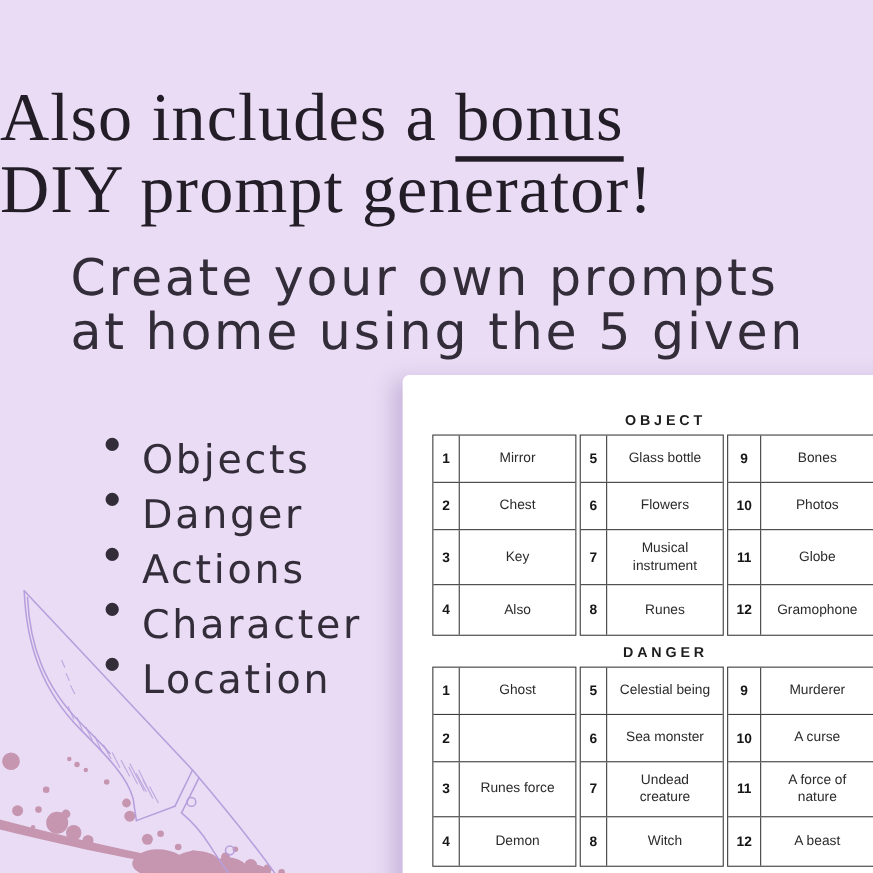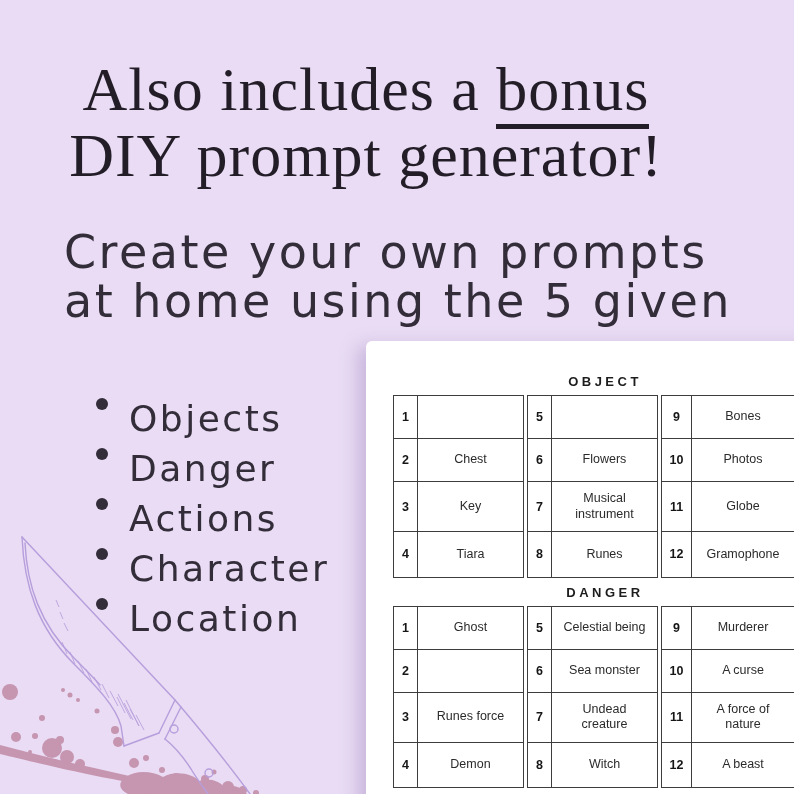--- a/index.html
+++ b/index.html
@@ -4,21 +4,21 @@
 <style>
   :root{
     --bg:#e9dcf4; --card:#ffffff; --headline:#231d28; --body:#332d3a;
     --border:#3d3d3d; --knife:#b79edc; --splat:#c695b0;
   }
   *{margin:0;padding:0;box-sizing:border-box}
   body{background:#fff;font-family:"DejaVu Sans",sans-serif}
   .poster{position:relative;width:794px;height:794px;overflow:hidden;background:var(--bg)}
 
   
-  .headline{position:absolute;top:56px;left:0;width:732px;text-align:center;
+  .headline{position:absolute;top:74px;left:0;width:732px;text-align:left;
     font-family:"Liberation Serif",serif;font-weight:400;font-size:62px;line-height:66px;
     color:var(--headline);letter-spacing:1px}
   .headline .u{border-bottom:5px solid currentColor;padding-bottom:1px}
 
   
   .intro{position:absolute;top:228px;left:64px;font-size:46px;line-height:49px;
     letter-spacing:2.5px;color:var(--body)}
 
   
   .bullets{position:absolute;top:398px;left:96px;list-style:none}
@@ -138,37 +138,39 @@
   </ul>
 
   <div class="card">
     <div id="tables-root">
         <section class="tsection">
     <h2 class="ttitle">OBJECT</h2>
     <div class="tgroups">
             <div class="tgroup">
               <div class="trow">
                 <div class="cnum">1</div>
+                <div class="ctext">Mirror</div>
               </div>
               <div class="trow">
                 <div class="cnum">2</div>
                 <div class="ctext">Chest</div>
               </div>
               <div class="trow">
                 <div class="cnum">3</div>
                 <div class="ctext">Key</div>
               </div>
               <div class="trow">
                 <div class="cnum">4</div>
-                <div class="ctext">Tiara</div>
+                <div class="ctext">Also</div>
               </div>
             </div>
             <div class="tgroup">
               <div class="trow">
                 <div class="cnum">5</div>
+                <div class="ctext">Glass bottle</div>
               </div>
               <div class="trow">
                 <div class="cnum">6</div>
                 <div class="ctext">Flowers</div>
               </div>
               <div class="trow">
                 <div class="cnum">7</div>
                 <div class="ctext">Musical
 instrument</div>
               </div>

